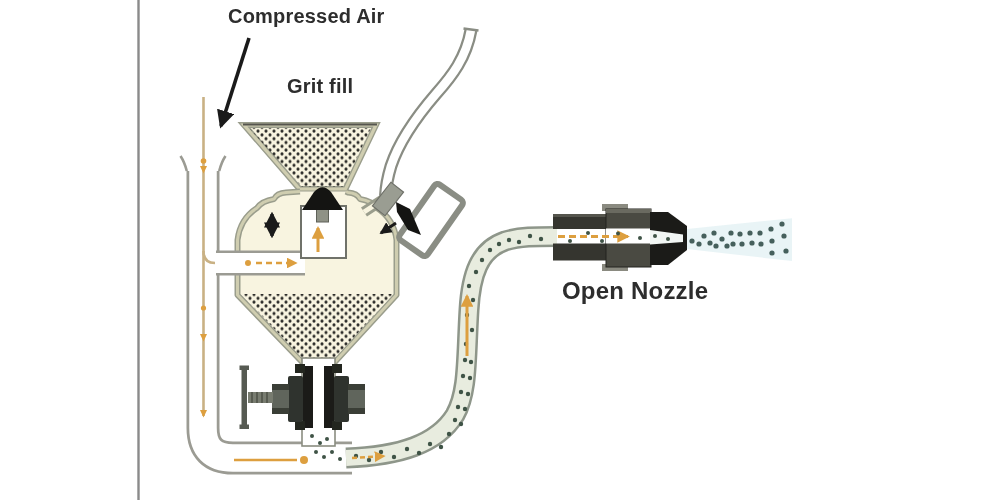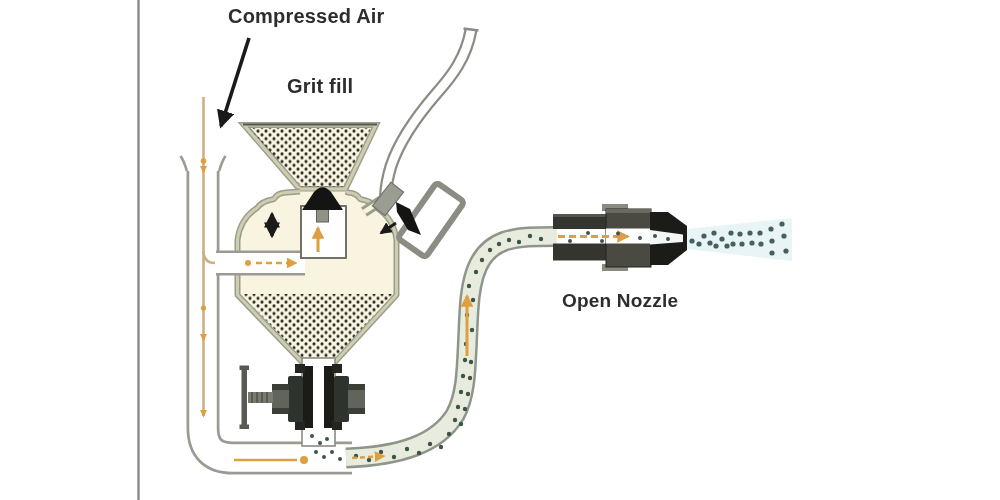--- a/index.html
+++ b/index.html
@@ -21,21 +21,21 @@
     --label-text:#2d2d2d;
     --border-line:#8a8a8a;
     --black:#141412;
   }
   html,body{margin:0;padding:0;background:#ffffff;font-family:"Liberation Sans",sans-serif;}
   .stage{position:relative;width:792px;height:500px;background:#ffffff;overflow:hidden;}
   .stage svg{position:absolute;left:0;top:0;}
   .lbl{position:absolute;font-weight:700;color:var(--label-text);white-space:nowrap;letter-spacing:.2px;}
   .lbl-compressed{left:228px;top:5px;font-size:20px;}
   .lbl-grit{left:287px;top:75px;font-size:20px;}
-  .lbl-nozzle{left:562px;top:290px;font-size:19px;}
+  .lbl-nozzle{left:562px;top:277px;font-size:24px;}
   .mb{fill:#1a1a1a;}
   .mo{fill:var(--accent-orange);}
 </style>
 </head>
 <body>
 
 <div class="stage">
 <svg width="1000" height="500" viewBox="0 0 1000 500">
   <defs>
     <marker id="arrB" viewBox="0 0 10 10" refX="8.5" refY="5" markerWidth="5" markerHeight="5" orient="auto-start-reverse">

